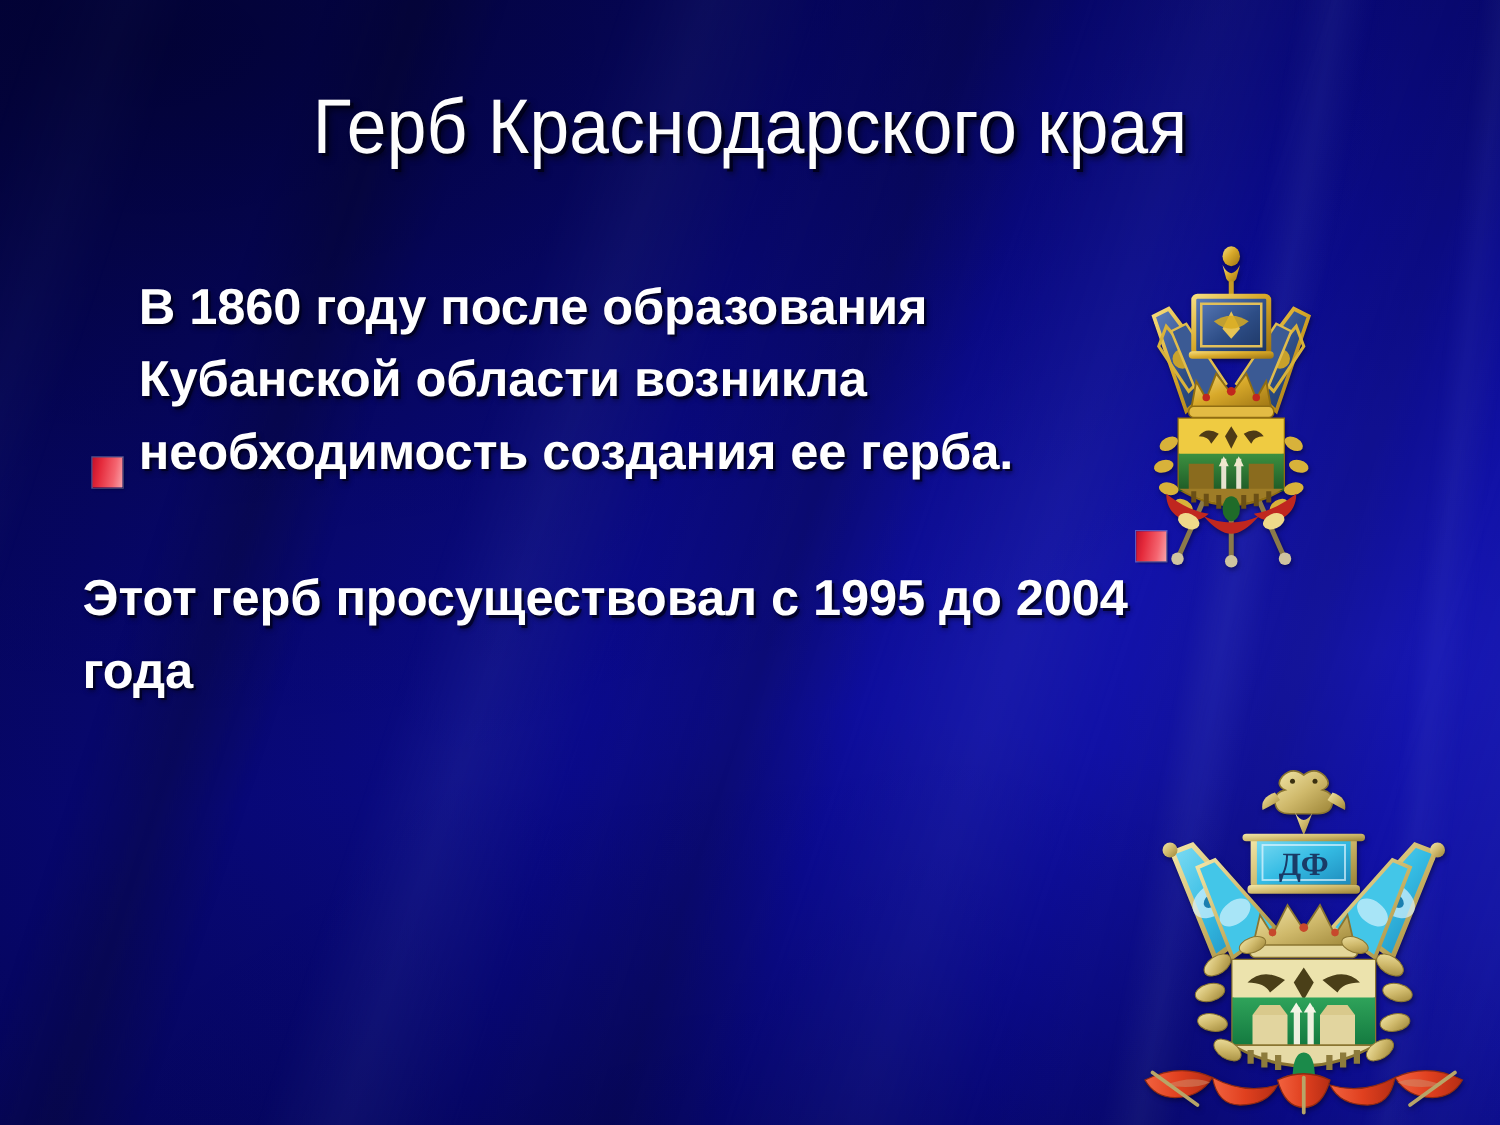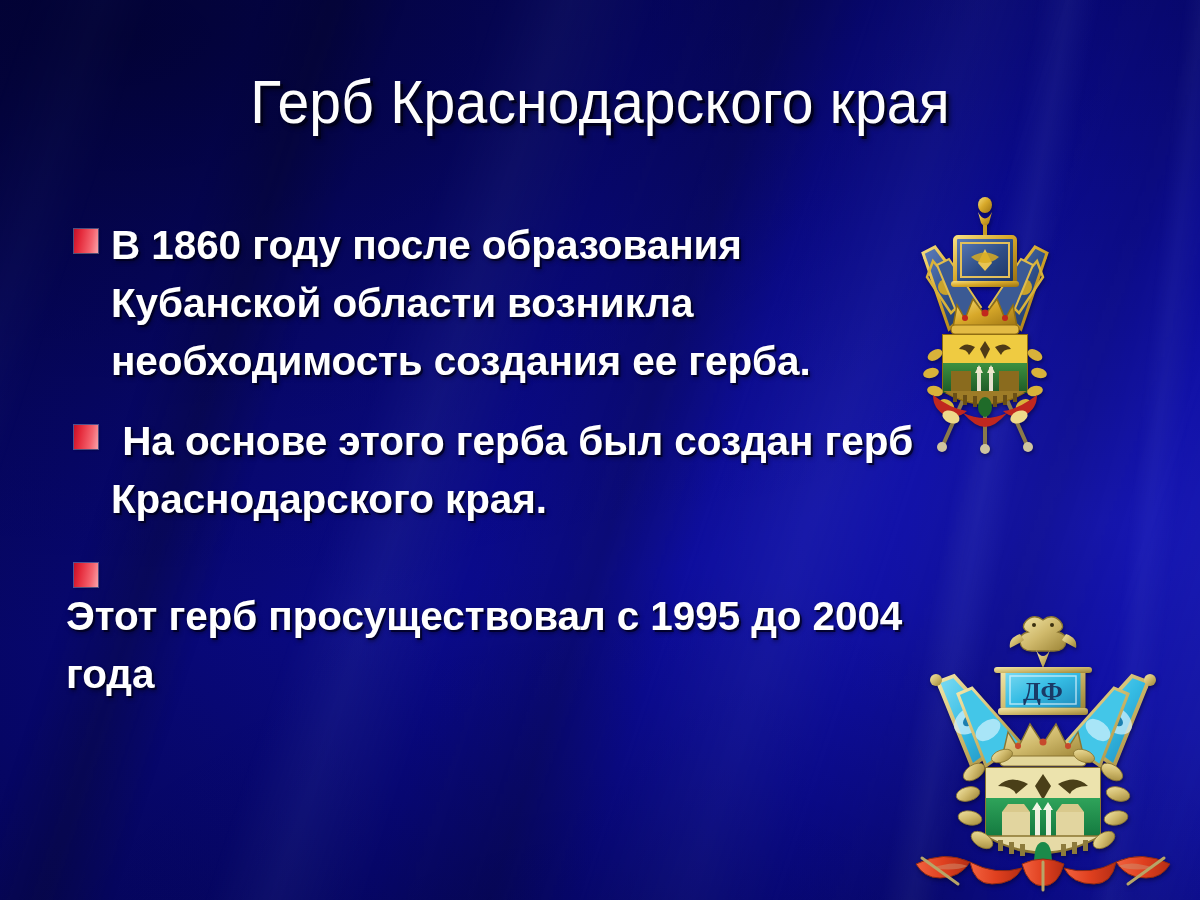--- a/index.html
+++ b/index.html
@@ -79,21 +79,21 @@
        4px 4px 5px rgba(0,0,20,0.70);
     white-space:nowrap;
   }
 
   
   #body {
     position:absolute; left:66px; top:216px; width:880px;
   }
   .bullet-row {
     display:flex;
-    align-items:flex-start;
+    align-items:flex-end;
     margin-bottom:22px;
   }
   .bullet-row:last-child { margin-bottom:0;flex-direction:column; }
 
   .bullet-mark {
     flex:0 0 auto;
     width:24px; height:24px;
     margin:13px 13px 0 8px;
     background:linear-gradient(100deg, #c4102a 0%, #e52b3c 28%, #f4646f 70%, #f9a3aa 100%);
     box-shadow:
@@ -132,24 +132,20 @@
 
   <h1 id="title">Герб Краснодарского края</h1>
 
   <div id="body">
 
     <div class="bullet-row">
       <span class="bullet-mark"></span>
       <span class="bullet-text">В 1860 году после образования Кубанской области возникла необходимость создания ее герба.</span>
     </div>
 
-    <div class="bullet-row">
-      <span class="bullet-mark"></span>
-      <span class="bullet-text"> На основе этого герба был создан герб Краснодарского края.</span>
-    </div>
 
     <div class="bullet-row">
       <span class="bullet-mark"></span>
       <span class="bullet-text">Этот герб просуществовал с 1995 до 2004 года</span>
     </div>
 
   </div>
 
   <div class="emblem" id="emblem-modern">
     <svg viewBox="0 0 160 275" xmlns="http://www.w3.org/2000/svg">

